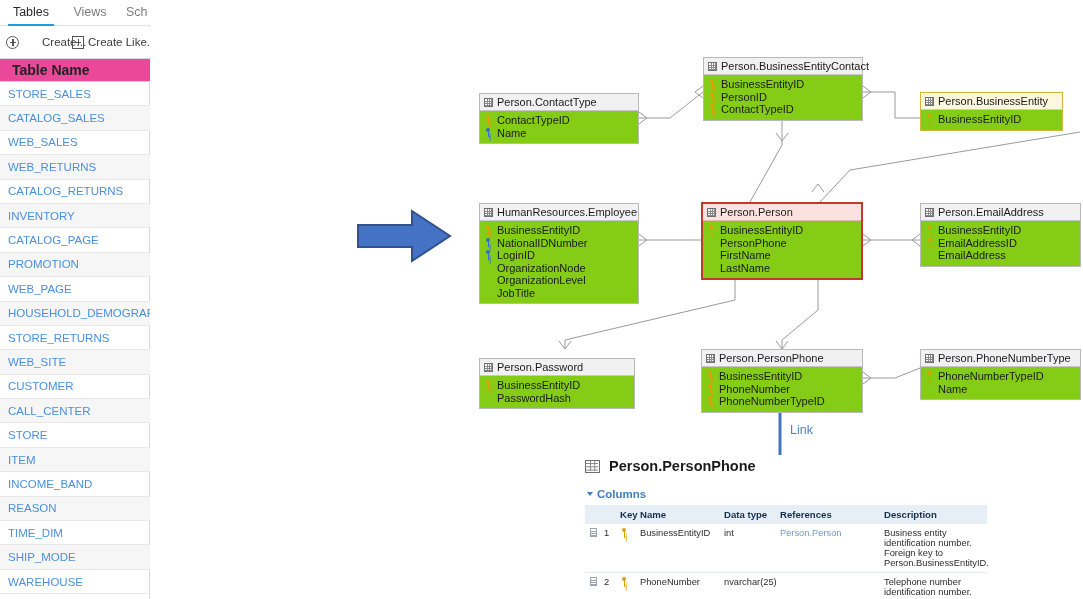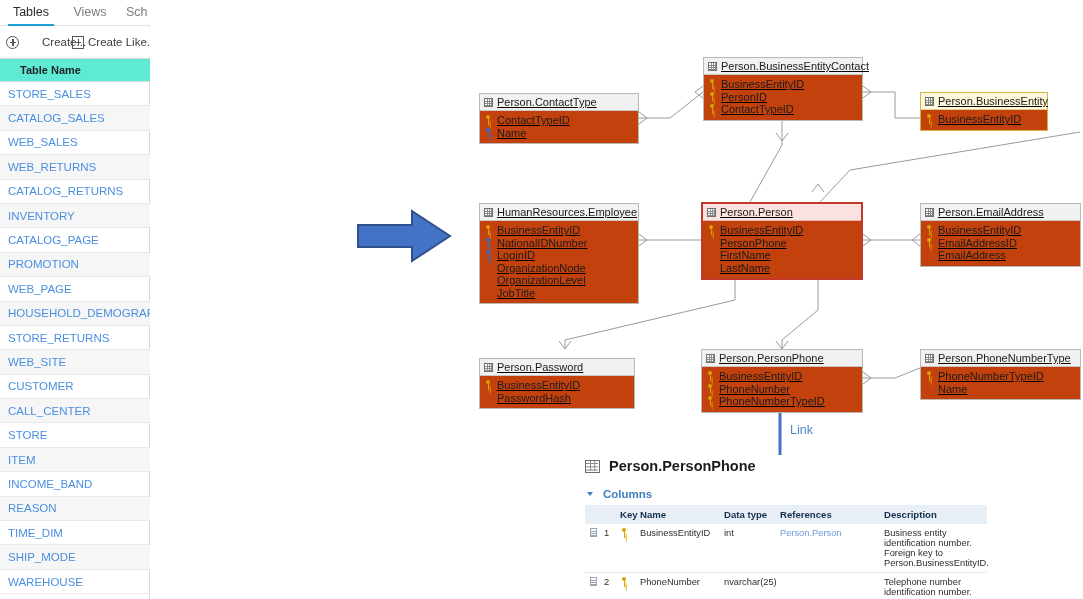--- a/index.html
+++ b/index.html
@@ -54,41 +54,41 @@
   }
   .ico-copy-plus::before, .ico-copy-plus::after {
     content:""; position:absolute; background:#555;
   }
   .ico-copy-plus::before { left:2px; top:5.2px; width:6px; height:1.2px; }
   .ico-copy-plus::after  { top:2.2px; left:4.6px; height:6px; width:1.2px; }
 
   .list-header {
     position: absolute; left: 0; top: 58px; width: 150px; height: 24px;
     border-top: 1px solid #d8d8d8; border-bottom: 1px solid #d8d8d8;
-    background: #5eead4; display: flex; align-items: center; padding-left: 20px;
-    font-size: 11px; color: #222; font-weight: 600;
+    background: #ec4899; display: flex; align-items: center; padding-left: 12px;
+    font-size: 14px; color: #222; font-weight: 600;
   }
   #table-list {
     position: absolute; left: 0; top: 82px; width: 150px; bottom: 0;
     overflow: hidden;
   }
   .tl-row {
     height: 24.4px; display: flex; align-items: center; padding-left: 8px;
     font-size: 11.5px; color: #4a8fe0; border-bottom: 1px solid #e8e8e8;
     white-space: nowrap; overflow: hidden;
   }
   .tl-row.alt { background: #f6f6f6; }
 
   
   #canvas { position: absolute; left: 150px; top: 0; right: 0; bottom: 0; background:#fff; }
   #wires { position: absolute; left: 0; top: 0; width: 933px; height: 599px; }
 
   .entity {
-    position: absolute; background: #c2410c;
-    border: 1px solid #b9b9b9; z-index: 3; text-decoration: underline;
+    position: absolute; background: #84cc16;
+    border: 1px solid #b9b9b9; z-index: 3;
   }
   .ent-head {
     height: 17px; background: #f1f1f1; border-bottom: 1px solid #c8c8c8;
     display: flex; align-items: center; gap: 4px; padding-left: 4px;
     font-size: 11px; color: #1b1b1b; white-space: nowrap;
   }
   .ent-body { padding: 3px 4px 4px 4px; }
   .ent-col {
     height: 12px; display: flex; align-items: center; gap: 4px;
     font-size: 11px; color: #1b1b1b; white-space: nowrap; line-height: 12px;
@@ -151,21 +151,21 @@
   }
   .ico-grid-lg::before {
     content:""; position:absolute; left:0; top:2.6px; width:12.2px; height:1.3px; background:#8a8a8a;
     box-shadow: 0 3.3px 0 #8a8a8a, 0 6.6px 0 #8a8a8a;
   }
   .ico-grid-lg::after {
     content:""; position:absolute; top:0; left:3.8px; width:1.3px; height:10.2px; background:#8a8a8a;
     box-shadow: 4.2px 0 0 #8a8a8a;
   }
   .sec-head {
-    display: flex; align-items: center; gap: 10px; margin-top: 11px; margin-left: 2px;
+    display: flex; align-items: center; gap: 4px; margin-top: 11px; margin-left: 2px;
     font-size: 11.5px; color: #3f7fbf; font-weight: 600;
   }
   .caret-down {
     width: 0; height: 0; border-left: 3.4px solid transparent; border-right: 3.4px solid transparent;
     border-top: 4px solid #3f7fbf; flex: none;
   }
   table.cols { border-collapse: collapse; width: 402px; margin-top: 5px; table-layout: fixed; }
   table.cols th {
     background: #e8eef6; font-size: 9.6px; color: #14304f; font-weight: bold;
     text-align: left; padding: 4px 3px; border: none; height: 16px;
@@ -330,21 +330,21 @@
             <div class="ent-col">
               <span class="ico-key gold"></span>
               <span class="col-txt">ContactTypeID</span>
             </div>
             <div class="ent-col">
               <span class="ico-key blue"></span>
               <span class="col-txt">Name</span>
             </div>
           </div>
         </div>
-        <div class="entity ent-warn" style="left: 770px; top: 92px; width: 128px;">
+        <div class="entity ent-warn" style="left: 770px; top: 92px; width: 143px;">
           <div class="ent-head">
             <span class="ico-grid"></span>
             <span>Person.BusinessEntity</span>
           </div>
           <div class="ent-body">
             <div class="ent-col">
               <span class="ico-key gold"></span>
               <span class="col-txt">BusinessEntityID</span>
             </div>
           </div>

